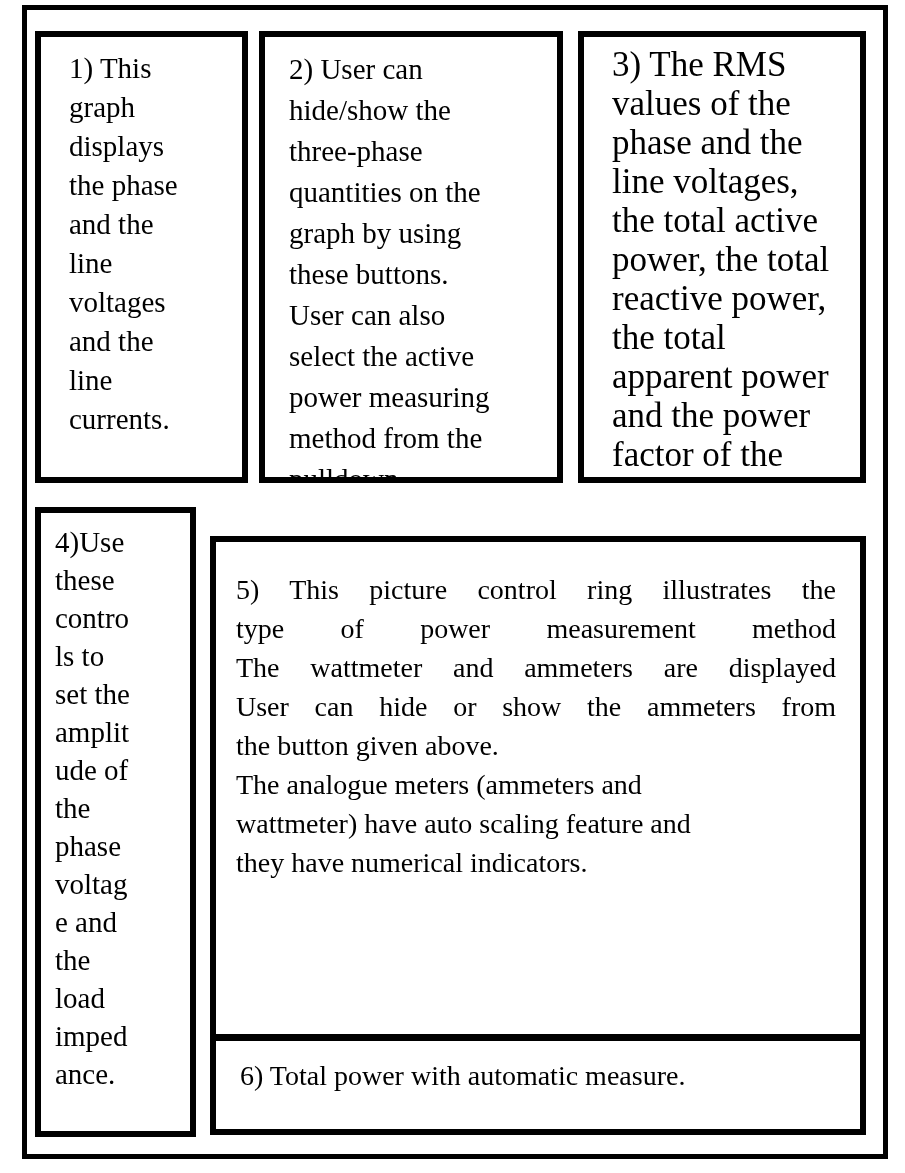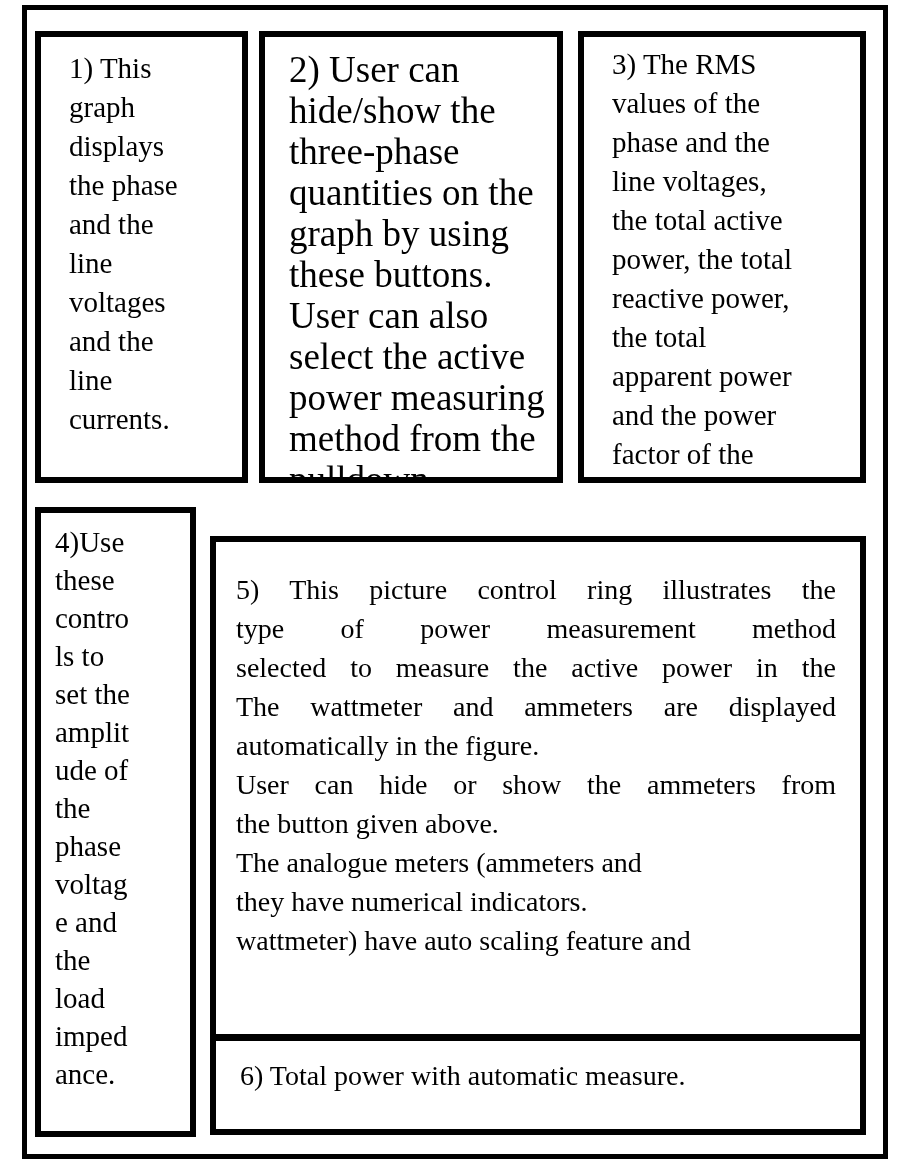--- a/index.html
+++ b/index.html
@@ -40,27 +40,27 @@
   .box1 {
     left: 35px; top: 31px;
     width: 213px; height: 452px;
     padding: 12px 8px 0 28px;
     font-size: 29px; line-height: 39px;
   }
   .box2 {
     left: 259px; top: 31px;
     width: 304px; height: 452px;
     padding: 12px 6px 0 24px;
-    font-size: 37px; line-height: 41px;
+    font-size: 29px; line-height: 41px;
   }
   .box3 {
     left: 578px; top: 31px;
     width: 288px; height: 452px;
     padding: 8px 6px 0 28px;
-    font-size: 29px; line-height: 39px;
+    font-size: 35px; line-height: 39px;
   }
   
   .box4 {
     left: 35px; top: 507px;
     width: 161px; height: 630px;
     padding: 10px 4px 0 14px;
     font-size: 29px; line-height: 38px;
   }
   .box5 {
     left: 210px; top: 536px;
@@ -144,26 +144,24 @@
 e and
 the
 load
 imped
 ance.</div>
   </div>
 
   <div class="note-box box5">
     <div class="p5-line justify">5) This picture control ring illustrates the</div>
     <div class="p5-line justify">type of power measurement method</div>
-    <div class="p5-line justify">selected to measure the active power in the</div>
     <div class="p5-line justify">The wattmeter and ammeters are displayed</div>
-    <div class="p5-line">automatically in the figure.</div>
     <div class="p5-line justify">User can hide or show the ammeters from</div>
     <div class="p5-line">the button given above.</div>
     <div class="p5-line">The analogue meters (ammeters and</div>
+    <div class="p5-line">wattmeter) have auto scaling feature and</div>
     <div class="p5-line">they have numerical indicators.</div>
-    <div class="p5-line">wattmeter) have auto scaling feature and</div>
   </div>
 
   <div class="note-box box6">
     <div>6) Total power with automatic measure.</div>
   </div>
 </div>
 
 </body></html>

